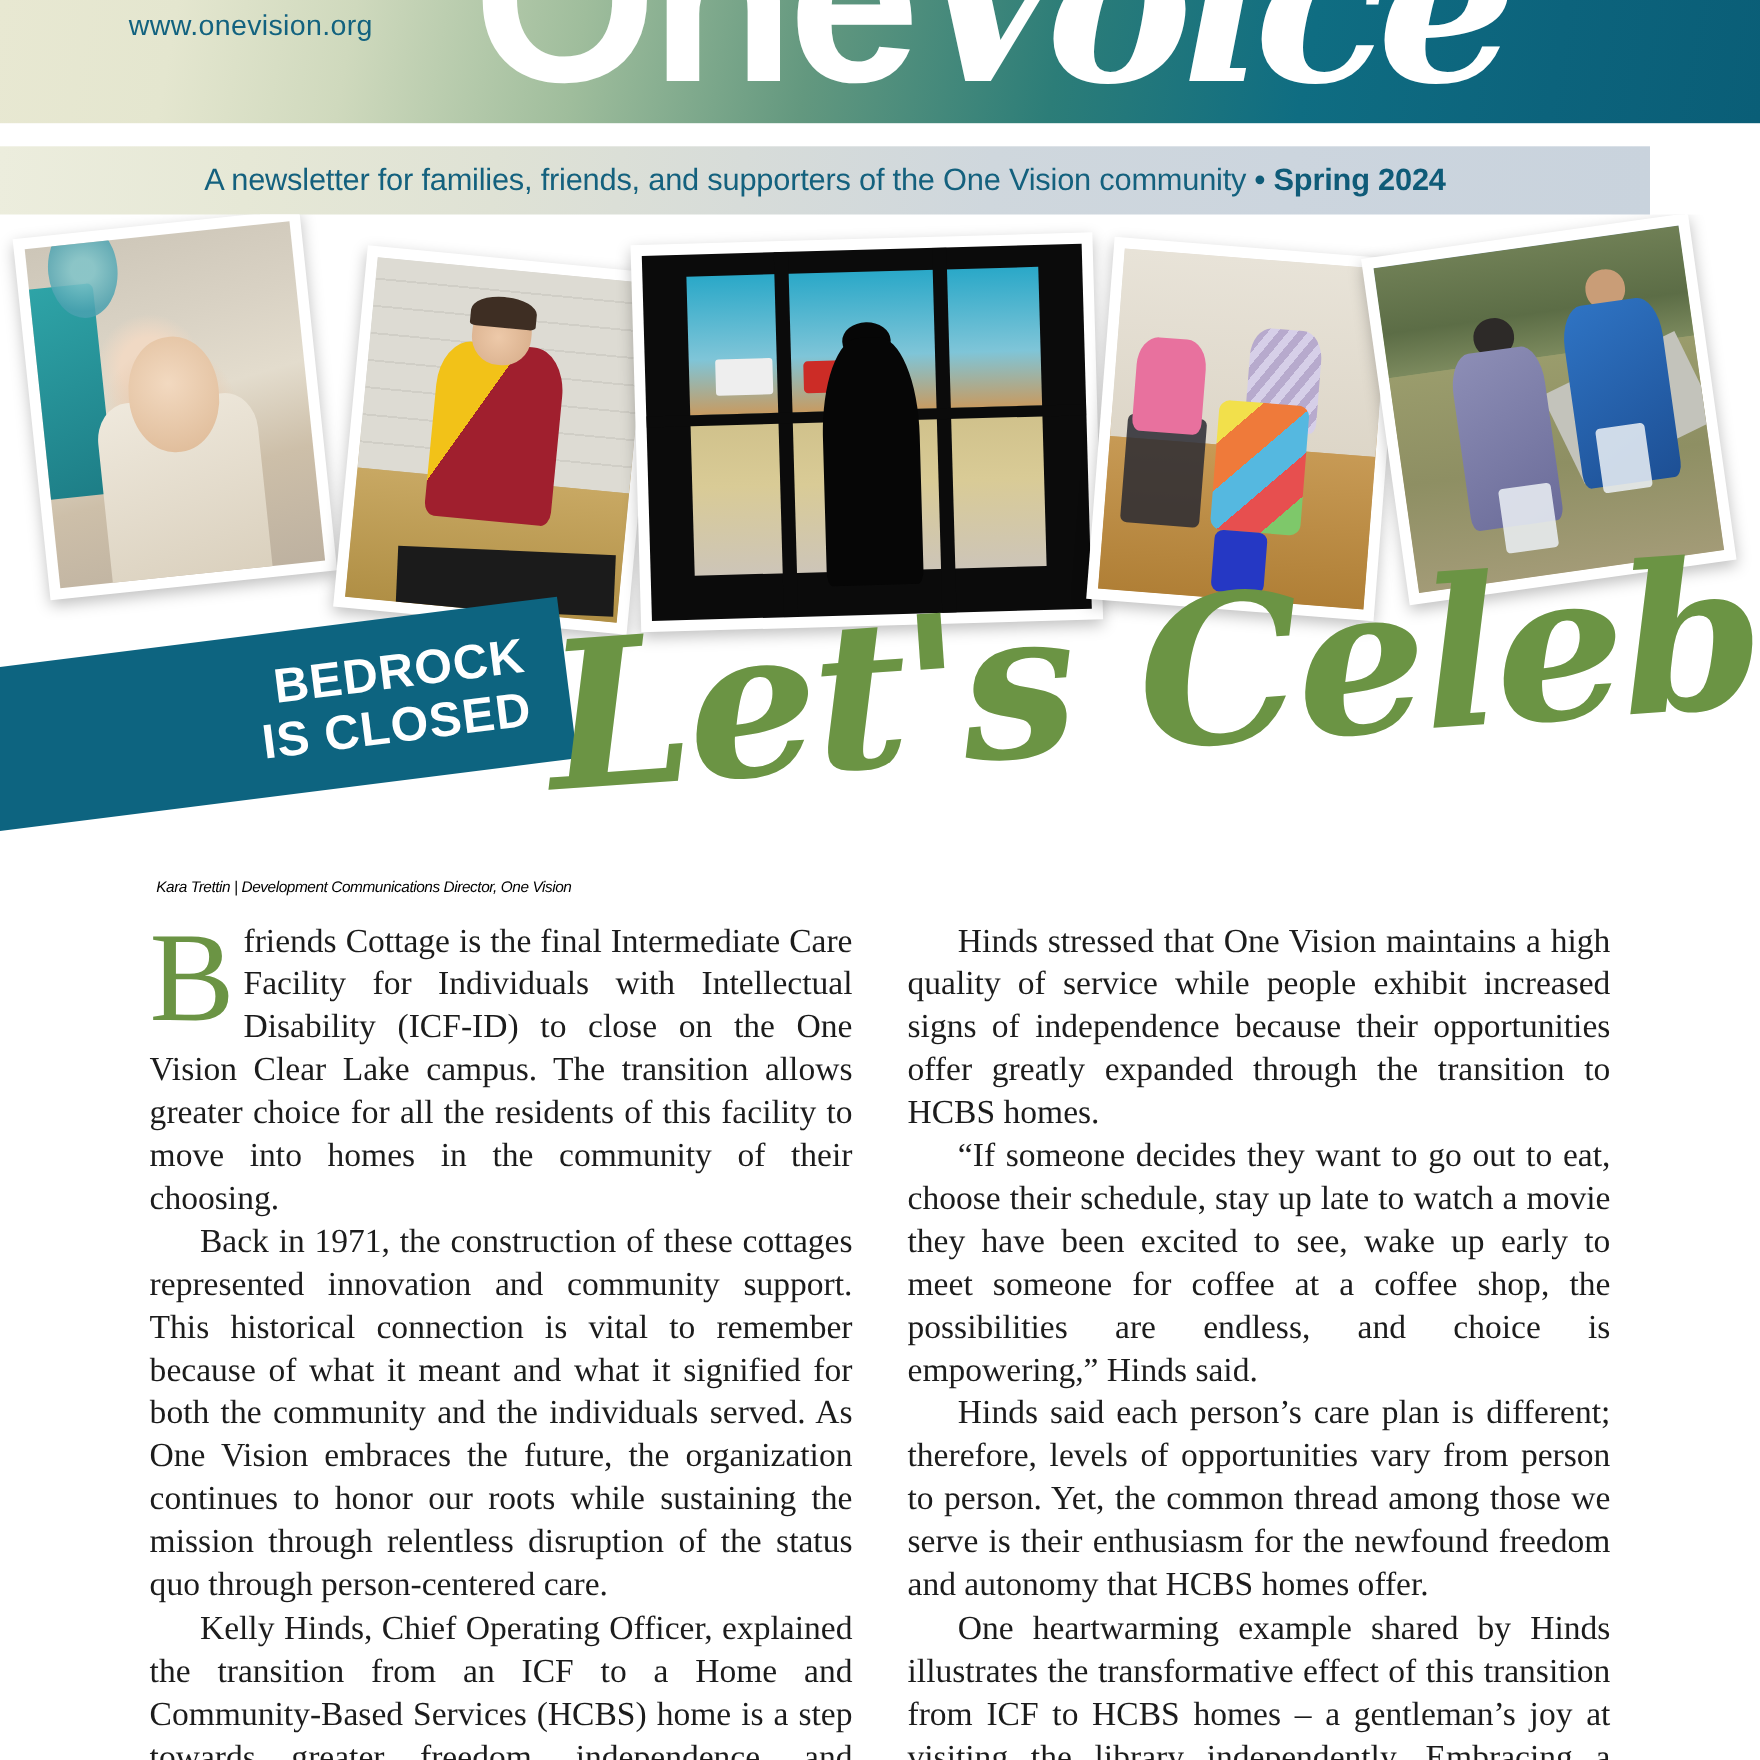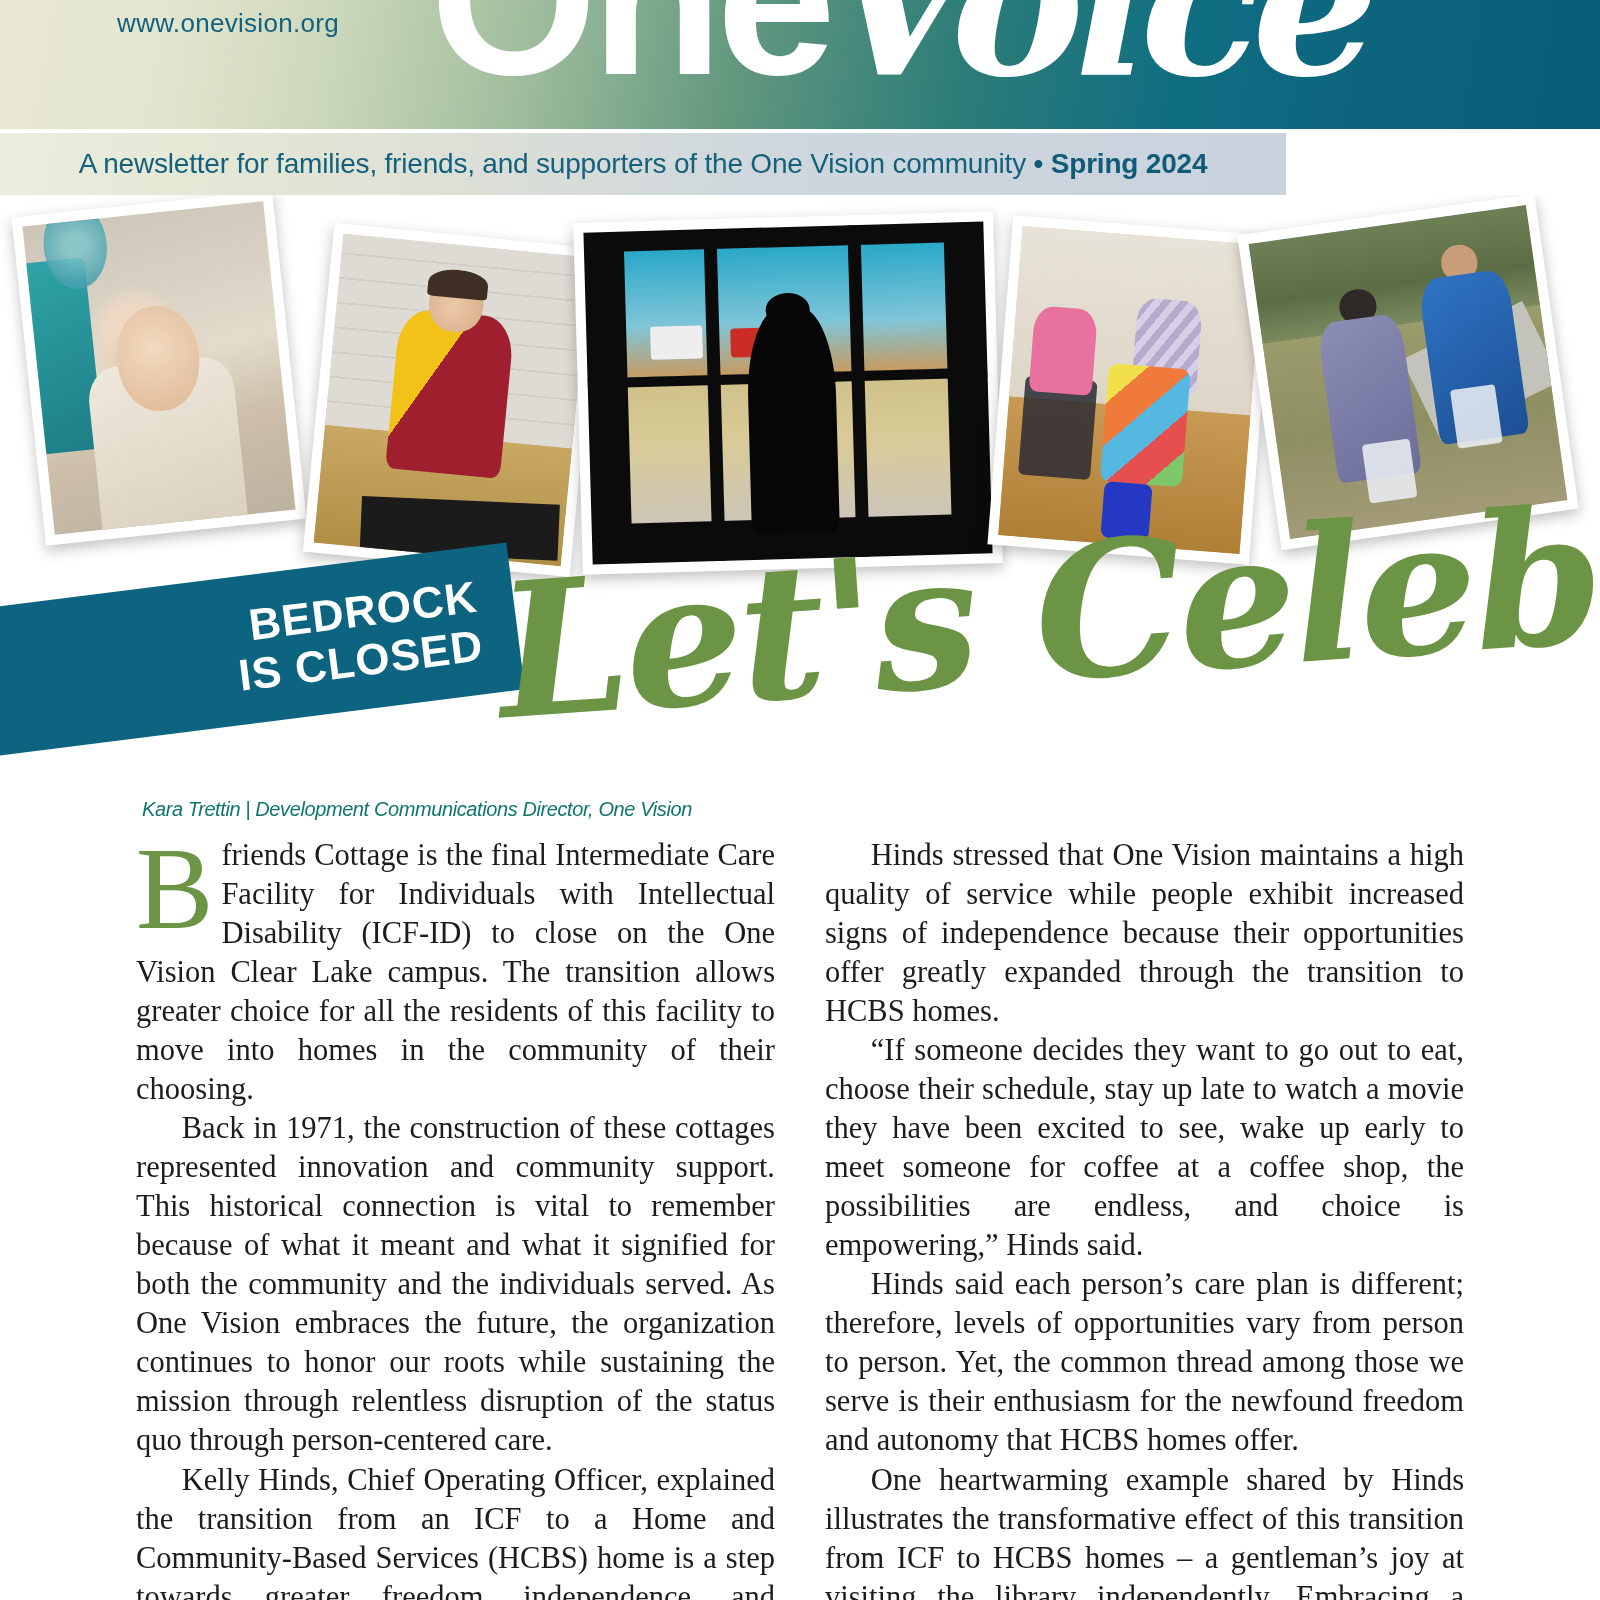--- a/index.html
+++ b/index.html
@@ -12,21 +12,21 @@
     height: 1600px;
     overflow: hidden;
     font-family: "Liberation Serif", serif;
     position: relative;
   }
 
   
   .masthead {
     position: absolute;
     left: 0; top: 0;
-    width: 1600px; height: 129px;
+    width: 1600px; height: 112px;
     background: linear-gradient(100deg,
        #e8e8d2 0%, #e4e6cf 10%, #cfd9bd 20%,
        #9fbd9c 33%, #63987f 46%, #2c7d78 60%,
        #0f6d82 74%, #0c637c 88%, #0a5e77 100%);
     overflow: hidden;
   }
   .mast-logo {
     position: absolute;
     left: 78px; top: -48px;
     text-align: center;
@@ -65,21 +65,21 @@
     font-weight: bold;
     font-size: 200px;
     letter-spacing: -10px;
     margin-left: -6px;
   }
 
   
   .tagline-bar {
     position: absolute;
     left: 0; top: 133px;
-    width: 1286px; height: 62px;
+    width: 1500px; height: 62px;
     background: linear-gradient(95deg,
       #eceddd 0%, #e6e8d6 15%, #dfe2d5 30%,
       #d7dcd9 45%, #cfd7dd 60%, #ccd5de 78%, #c9d3dd 100%);
     display: flex;
     align-items: center;
     justify-content: center;
   }
   .tagline-text {
     font-family: "Liberation Sans", sans-serif;
     font-size: 28px;
@@ -249,22 +249,22 @@
     letter-spacing: -4px;
     pointer-events: none;
   }
 
   
   .byline {
     position: absolute;
     left: 142px; top: 798px;
     font-family: "Liberation Sans", sans-serif;
     font-style: italic;
-    font-size: 20px;
-    color: #0f766e;
+    font-size: 14px;
+    color: #000000;
     letter-spacing: -0.4px;
     text-align: right;
   }
 
   
   .article {
     position: absolute;
     left: 136px; top: 836px;
     width: 1328px;
     height: 770px;

